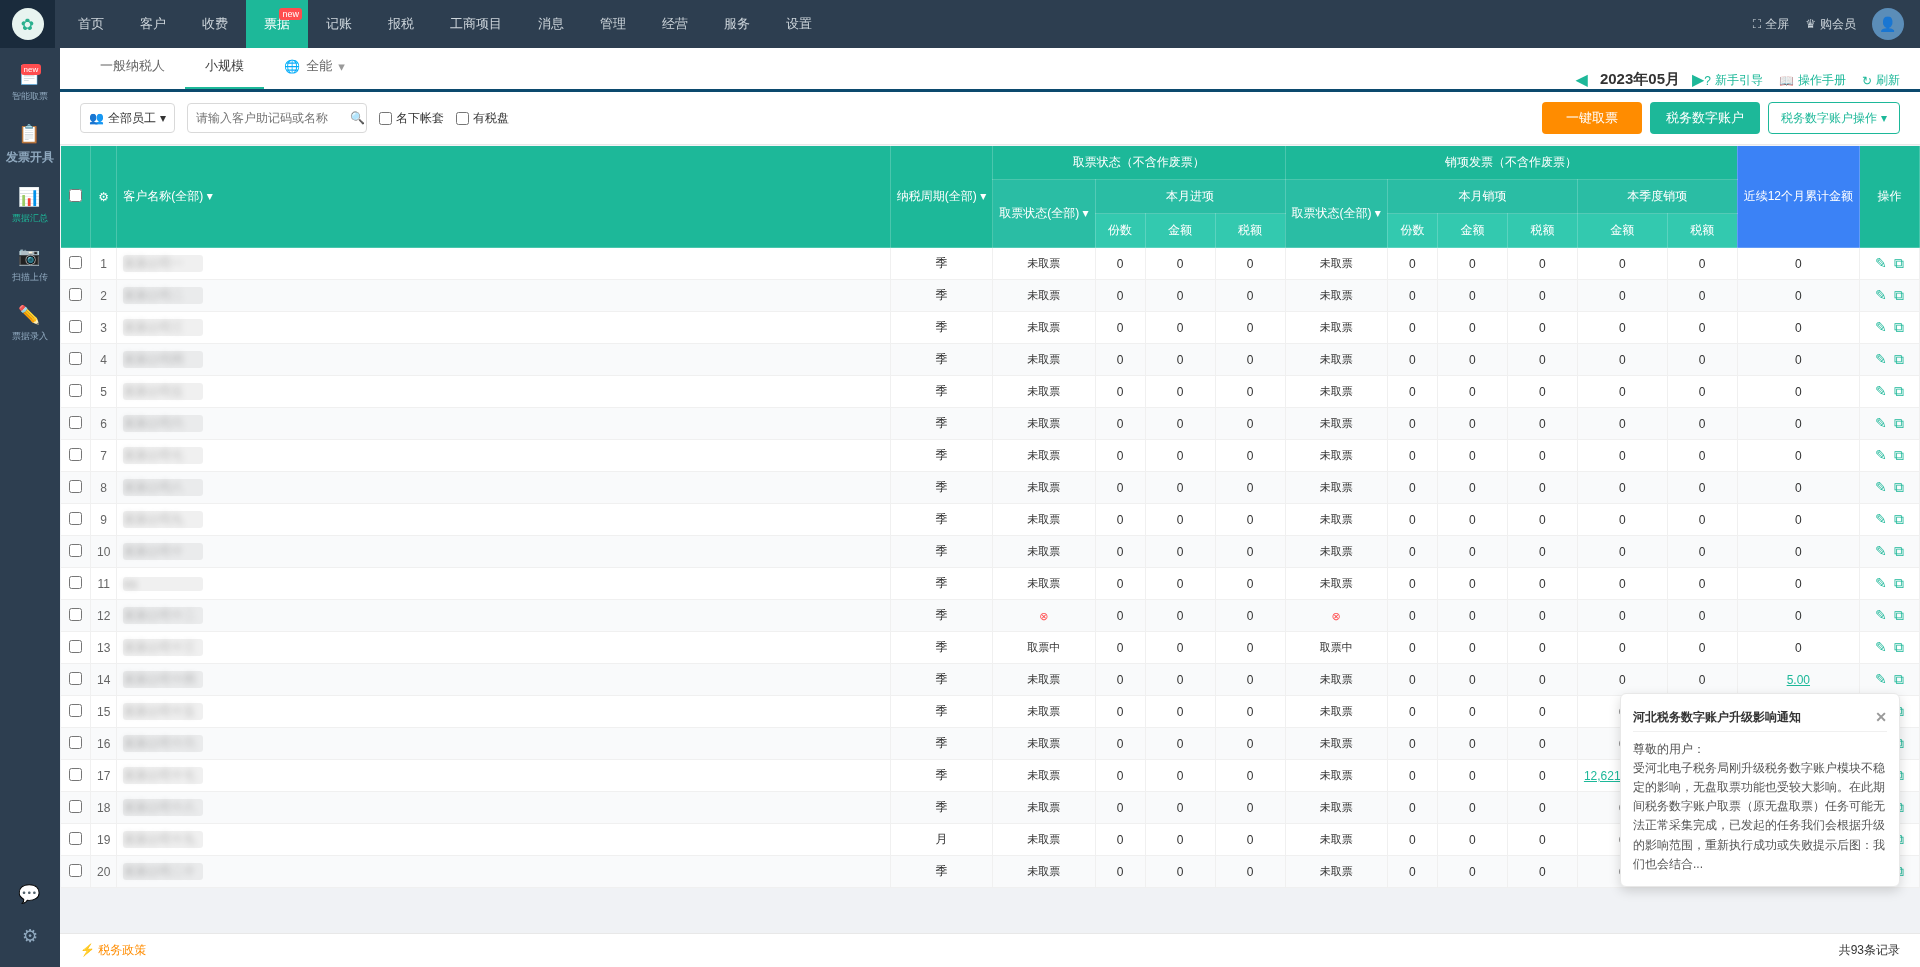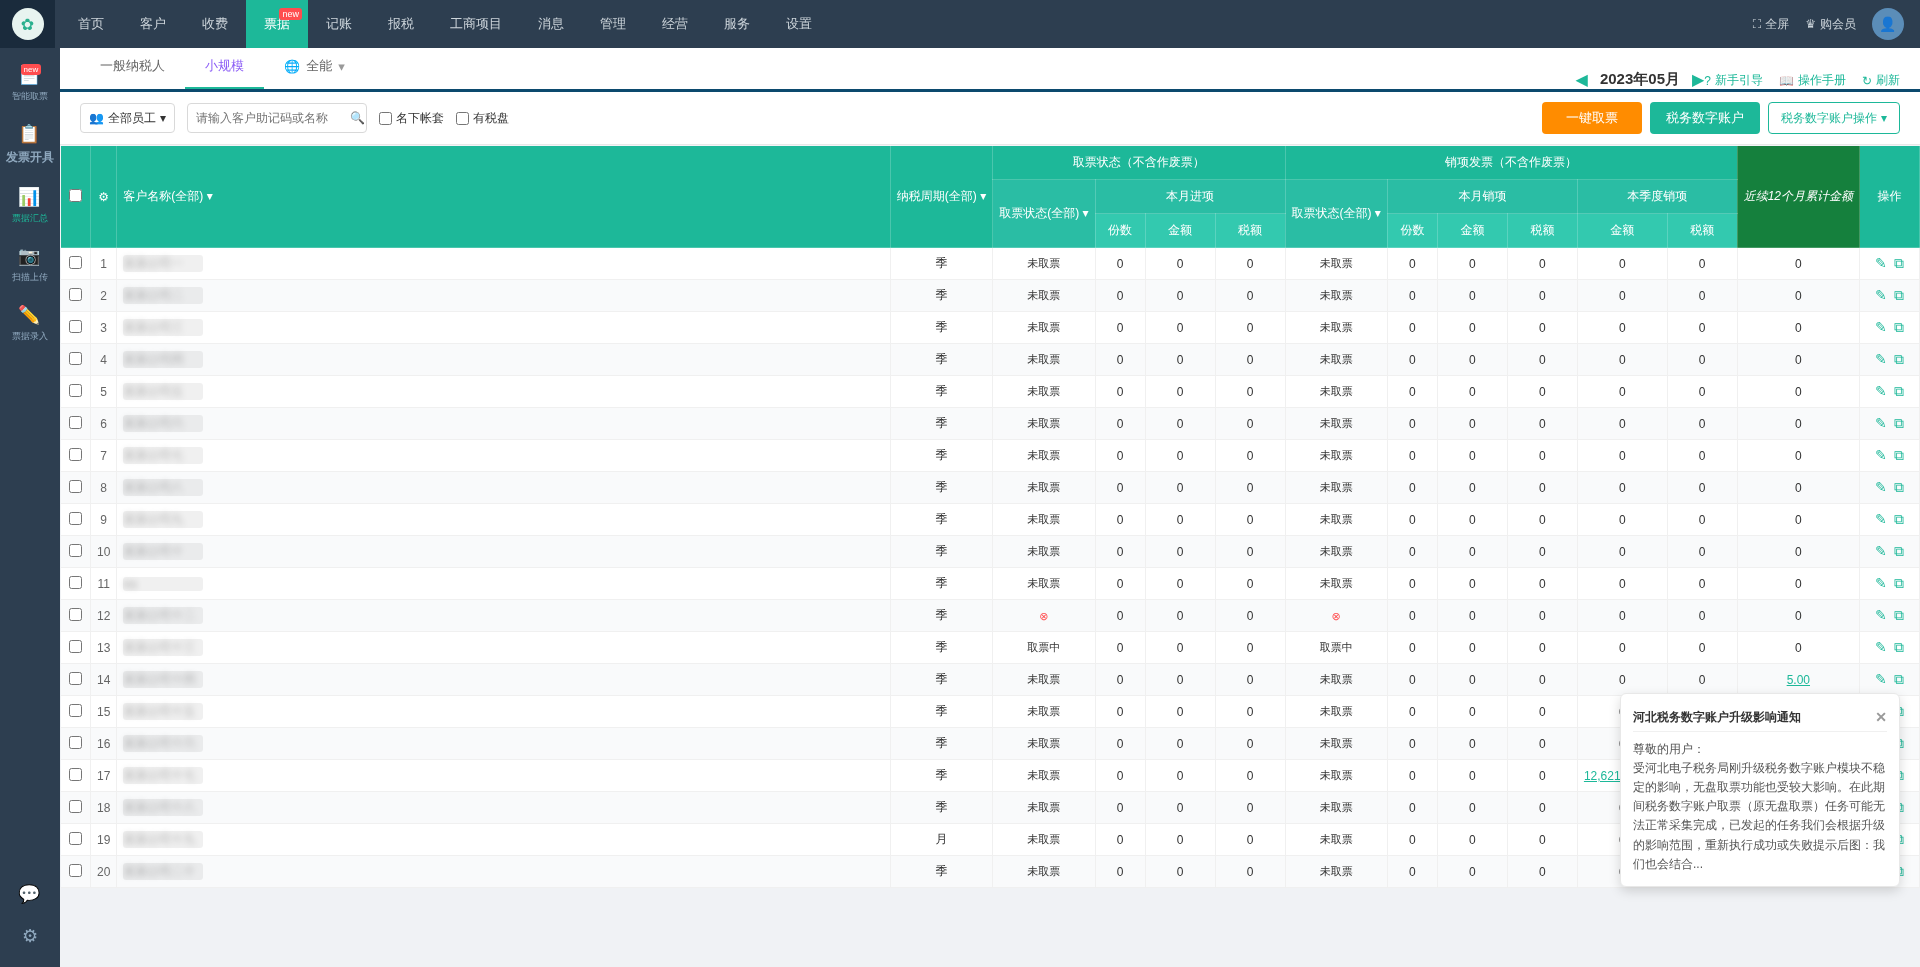--- a/index.html
+++ b/index.html
@@ -169,21 +169,21 @@
       height: 44px;
       display: flex;
       align-items: center;
       cursor: pointer;
       font-size: 13px;
       color: #666;
       border-bottom: 2px solid transparent;
       gap: 6px;
     }
     .tab-item.active {
-      color: #8b5cf6;
+      color: #404040;
       border-bottom-color: #1db899;
     }
     
     
     .filter-bar {
       background: #fff;
       padding: 10px 20px;
       display: flex;
       align-items: center;
       gap: 12px;
@@ -591,21 +591,21 @@
     <div class="table-area">
       <table>
         <thead>
           <tr class="table-header-top">
             <th rowspan="3" style="width:30px;background:#1db899;"><input type="checkbox" style=""></th>
             <th rowspan="3" style="width:22px;background:#1db899;">⚙</th>
             <th rowspan="3" style="min-width:160px;text-align:left;background:#1db899;">客户名称(全部) ▾</th>
             <th rowspan="3" style="width:60px;background:#1db899;">纳税周期(全部) ▾</th>
             <th colspan="4" style="background:#1db899;">取票状态（不含作废票）</th>
             <th colspan="6" style="background:#1db899;">销项发票（不含作废票）</th>
-            <th rowspan="3" style="width:90px;background:#15803d;font-style:italic;">近续12个月累计金额</th>
+            <th rowspan="3" style="width:90px;background:#3b82f6;">近续12个月累计金额</th>
             <th rowspan="3" style="width:60px;background:#1db899;">操作</th>
           </tr>
           <tr class="table-header-sub">
             <th rowspan="2" style="width:70px;background:#2abda4;">取票状态(全部) ▾</th>
             <th colspan="3" style="background:#2abda4;">本月进项</th>
             <th rowspan="2" style="width:70px;background:#2abda4;">取票状态(全部) ▾</th>
             <th colspan="3" style="background:#2abda4;margin-left:24px;">本月销项</th>
             <th colspan="2" style="background:#2abda4;">本季度销项</th>
           </tr>
           <tr class="table-header-sub">
@@ -1037,20 +1037,24 @@
     <td><span>0</span></td>
     <td>
       <span class="edit-icon">✎</span>
       <span class="copy-icon">⧉</span>
     </td>
   </tr>
           </tbody>
       </table>
     </div>
 
+    <div class="table-footer">
+      <span class="footer-policy">⚡ 税务政策</span>
+      <span class="record-count" style="margin-left:auto;">共93条记录</span>
+    </div>
   </div>
 </div>
 
 <div class="notification-popup">
   <div class="notification-header">
     <span>河北税务数字账户升级影响通知</span>
     <span class="notification-close">✕</span>
   </div>
   <div style="font-size:12px;line-height:1.6;color:#555;">
     尊敬的用户：<br>

